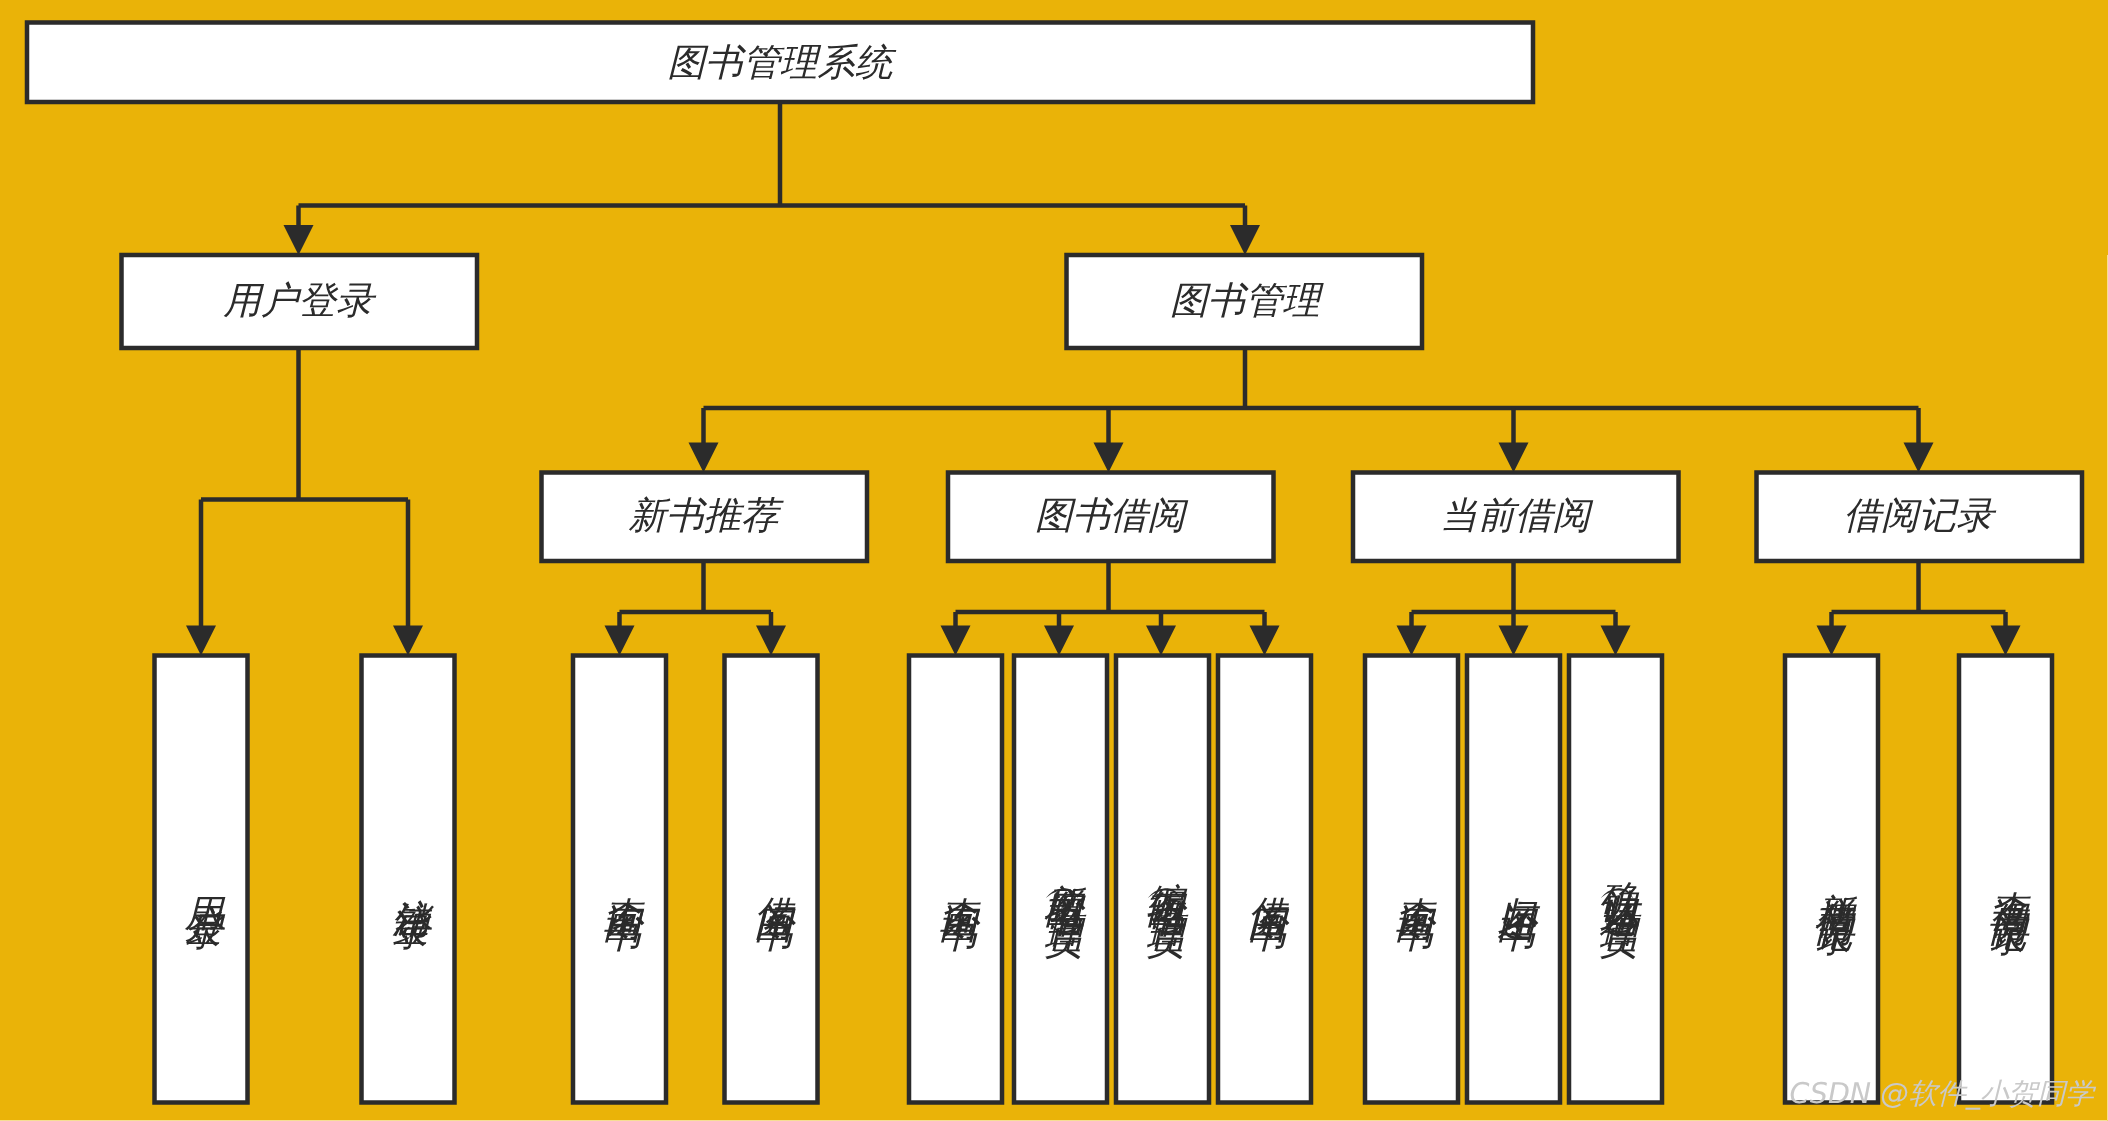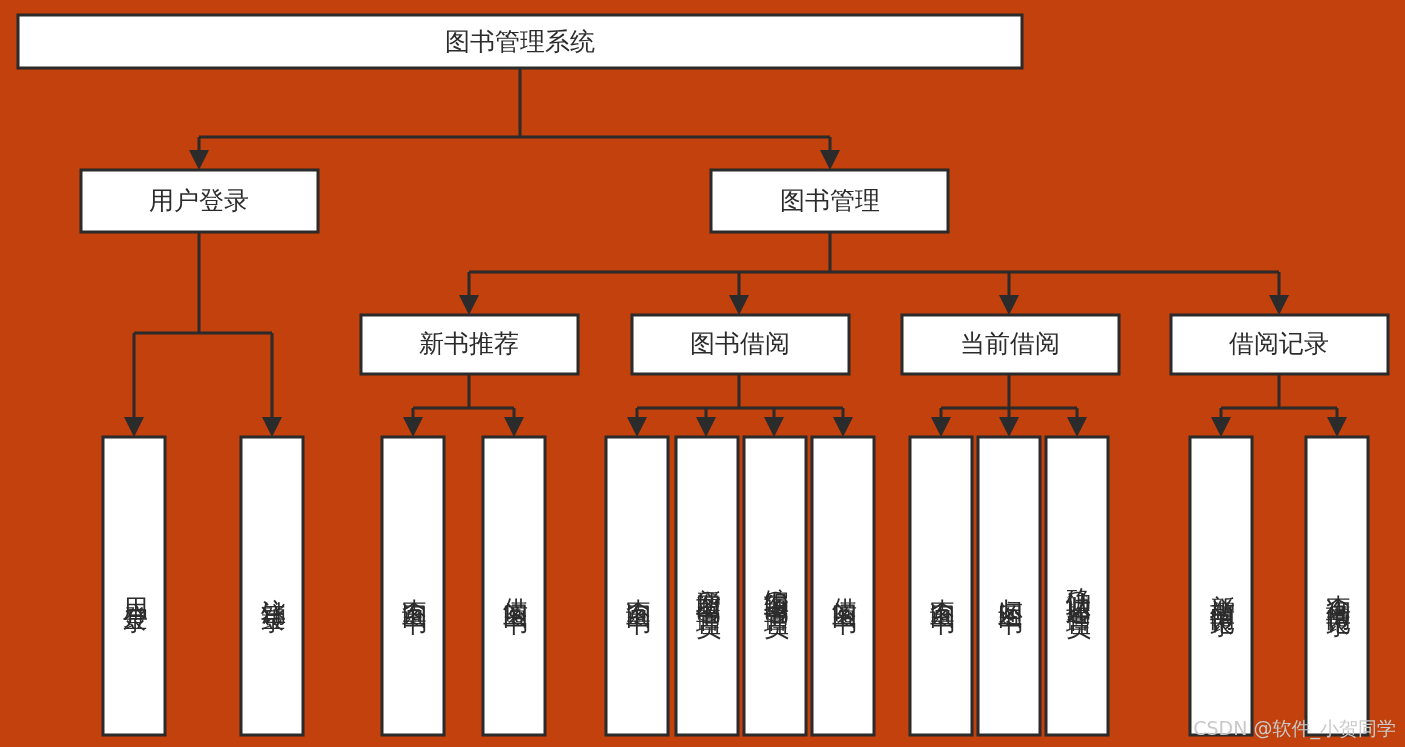--- a/index.html
+++ b/index.html
@@ -8,22 +8,23 @@
     padding: 0;
     background: #ffffff;
   }
   body {
     font-family: "DejaVu Sans", "Liberation Sans", sans-serif;
   }
   #diagram-root {
     position: relative;
     width: 1405px;
     height: 747px;
-    background: #c2410c;
+    background: #eab308;
     overflow: hidden;
+    font-style: italic;
   }
   svg.diagram-canvas {
     position: absolute;
     left: 0;
     top: 0;
     width: 1405px;
     height: 747px;
   }
   .node-box {
     fill: #ffffff;

